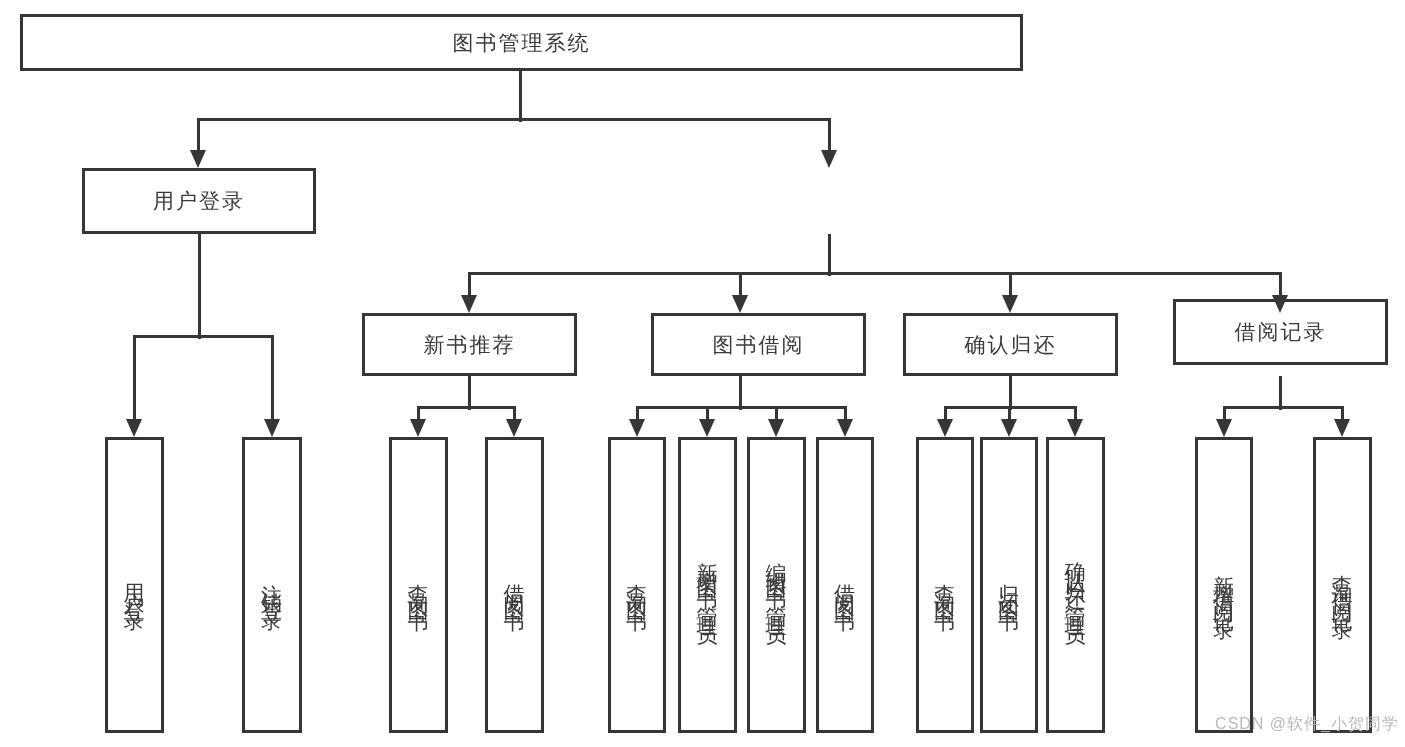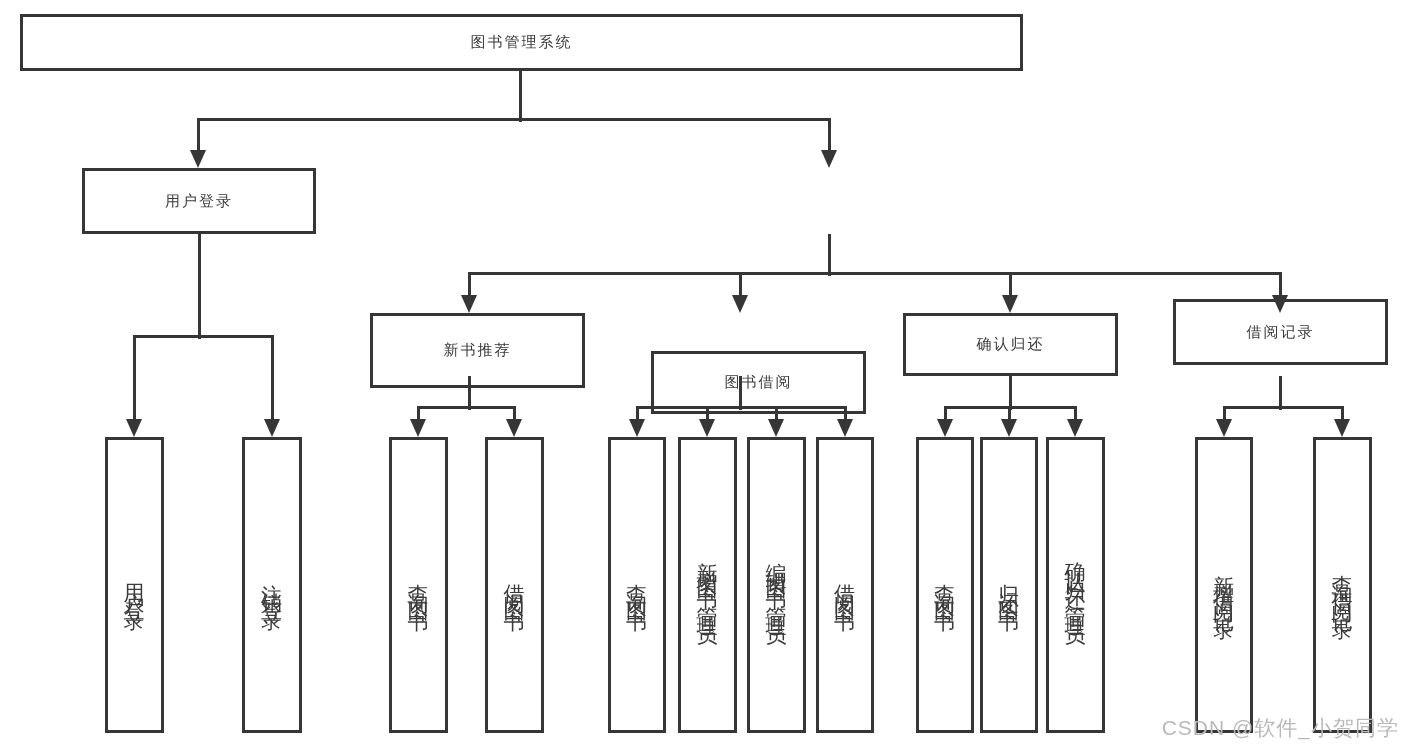--- a/index.html
+++ b/index.html
@@ -25,21 +25,21 @@
     position:absolute;
     box-sizing:border-box;
     border:3px solid var(--line);
     background:var(--boxbg);
     display:flex;
     align-items:center;
     justify-content:center;
     color:var(--text);
   }
   .node.h{
-    font-size:15px;
+    font-size:21px;
     letter-spacing:2px;
     white-space:nowrap;
   }
   .node.v{
     font-size:21px;
     writing-mode:vertical-rl;
     text-orientation:mixed;
     letter-spacing:9px;
     line-height:1;
   }
@@ -54,42 +54,42 @@
     position:absolute;
     width:0;height:0;
     border-left:8px solid transparent;
     border-right:8px solid transparent;
     border-top:18px solid var(--line);
   }
   .watermark{
     position:absolute;
     right:6px;
     top:714px;
-    font-size:21px;
+    font-size:16px;
     color:var(--wm);
     letter-spacing:1px;
     white-space:nowrap;
     z-index:5;
   }
 </style>
 </head>
 <body>
 
 <div class="canvas">
   <div class="watermark">CSDN @软件_小贺同学</div>
 <div class="node h" style="left: 20px; top: 14px; width: 1003px; height: 57px;">
       <span class="lbl">图书管理系统</span>
     </div>
     <div class="node h" style="left: 82px; top: 168px; width: 234px; height: 66px;">
       <span class="lbl">用户登录</span>
     </div>
-    <div class="node h" style="left: 370px; top: 313px; width: 215px; height: 75px;">
+    <div class="node h" style="left: 362px; top: 313px; width: 215px; height: 63px;">
       <span class="lbl">新书推荐</span>
     </div>
-    <div class="node h" style="left: 651px; top: 313px; width: 215px; height: 63px; margin-top: 38px;">
+    <div class="node h" style="left: 651px; top: 313px; width: 215px; height: 63px;">
       <span class="lbl">图书借阅</span>
     </div>
     <div class="node h" style="left: 903px; top: 313px; width: 215px; height: 63px;">
       <span class="lbl">确认归还</span>
     </div>
     <div class="node h" style="left: 1173px; top: 299px; width: 215px; height: 66px;">
       <span class="lbl">借阅记录</span>
     </div>
     <div class="node v" style="left: 105px; top: 437px; width: 59px; height: 296px;">
       <span class="lbl">用户登录</span>

